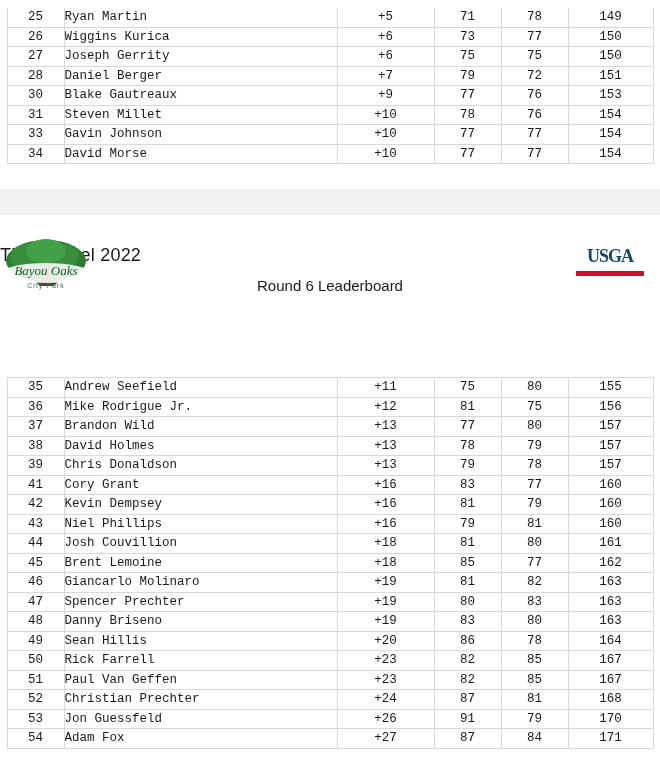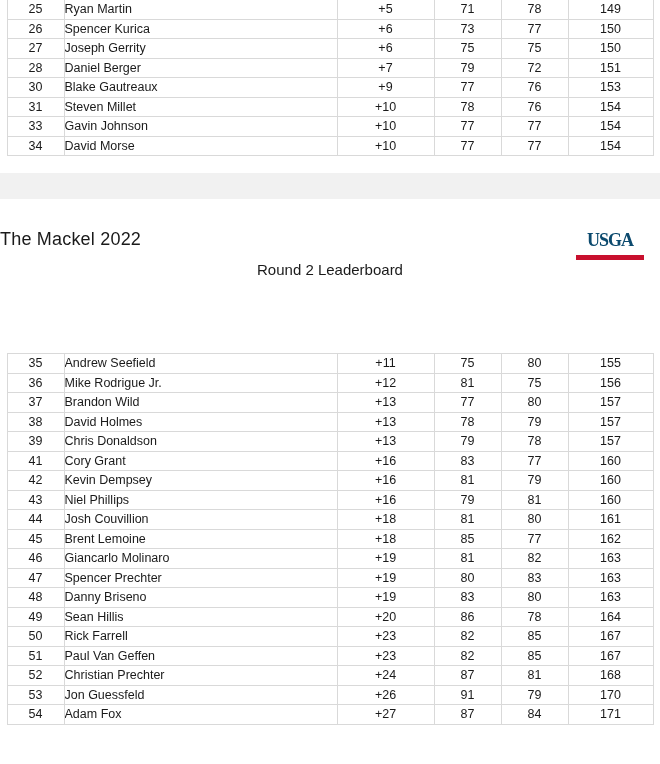--- a/index.html
+++ b/index.html
@@ -20,22 +20,23 @@
   }
   .gap {
     background: #f1f1f1;
     height: 26px;
     width: 100%;
   }
   
   table.leaderboard {
     border-collapse: collapse;
     width: 640px;
-    margin: 0 auto;
+    margin: 8px auto;
     table-layout: fixed;
+    font-family: Liberation Mono, monospace;
   }
   table.leaderboard td {
     border: 1px solid #d9d9d9;
     font-size: 12.5px;
     color: #1a1a1a;
     height: 18.5px;
     padding: 0 0 0 0;
     line-height: 18.5px;
     white-space: nowrap;
     overflow: hidden;
@@ -138,21 +139,21 @@
         <tr>
           <td class="c-pos">25</td>
           <td class="c-name">Ryan Martin</td>
           <td class="c-score">+5</td>
           <td class="c-r1">71</td>
           <td class="c-r2">78</td>
           <td class="c-total">149</td>
         </tr>
         <tr>
           <td class="c-pos">26</td>
-          <td class="c-name">Spencer Kurica</td>
+          <td class="c-name">Wiggins Kurica</td>
           <td class="c-score">+6</td>
           <td class="c-r1">73</td>
           <td class="c-r2">77</td>
           <td class="c-total">150</td>
         </tr>
         <tr>
           <td class="c-pos">27</td>
           <td class="c-name">Joseph Gerrity</td>
           <td class="c-score">+6</td>
           <td class="c-r1">75</td>
@@ -203,23 +204,36 @@
     </table>
     <div style="height:17px"></div>
   </div>
 
   <div class="gap"></div>
 
   <div class="sheet">
 
     <div class="page-head">
 
+      <div class="logo-left">
+        <svg width="120" height="66" viewBox="0 0 120 66">
+          <ellipse cx="46" cy="28" rx="40" ry="21" fill="#2e7d32"></ellipse>
+          <ellipse cx="28" cy="24" rx="18" ry="13" fill="#388e3c"></ellipse>
+          <ellipse cx="62" cy="23" rx="17" ry="12" fill="#388e3c"></ellipse>
+          <ellipse cx="46" cy="18" rx="20" ry="12" fill="#43a047"></ellipse>
+          <rect x="42" y="33" width="7" height="16" fill="#5d4037"></rect>
+          <path d="M36 49 h22 l-4 4 h-14 z" fill="#5d4037"></path>
+          <ellipse cx="46" cy="40" rx="44" ry="10" fill="#ffffff" opacity="0.88"></ellipse>
+          <text x="46" y="42" font-family="'Liberation Serif', serif" font-size="13" fill="#1b5e20" text-anchor="middle" font-style="italic">Bayou Oaks</text>
+          <text x="46" y="55" font-family="'Liberation Sans', sans-serif" font-size="7" fill="#2e7d32" text-anchor="middle" letter-spacing="1">City Park</text>
+        </svg>
+      </div>
 
       <div class="title">The Mackel 2022</div>
-      <div class="subtitle">Round 2 Leaderboard</div>
+      <div class="subtitle">Round 6 Leaderboard</div>
 
       <div class="logo-right">
         <div class="usga-word">USGA</div>
         <div class="usga-bar"></div>
       </div>
     </div>
 
     <div class="spacer-below-head"></div>
 
     <table class="leaderboard">

